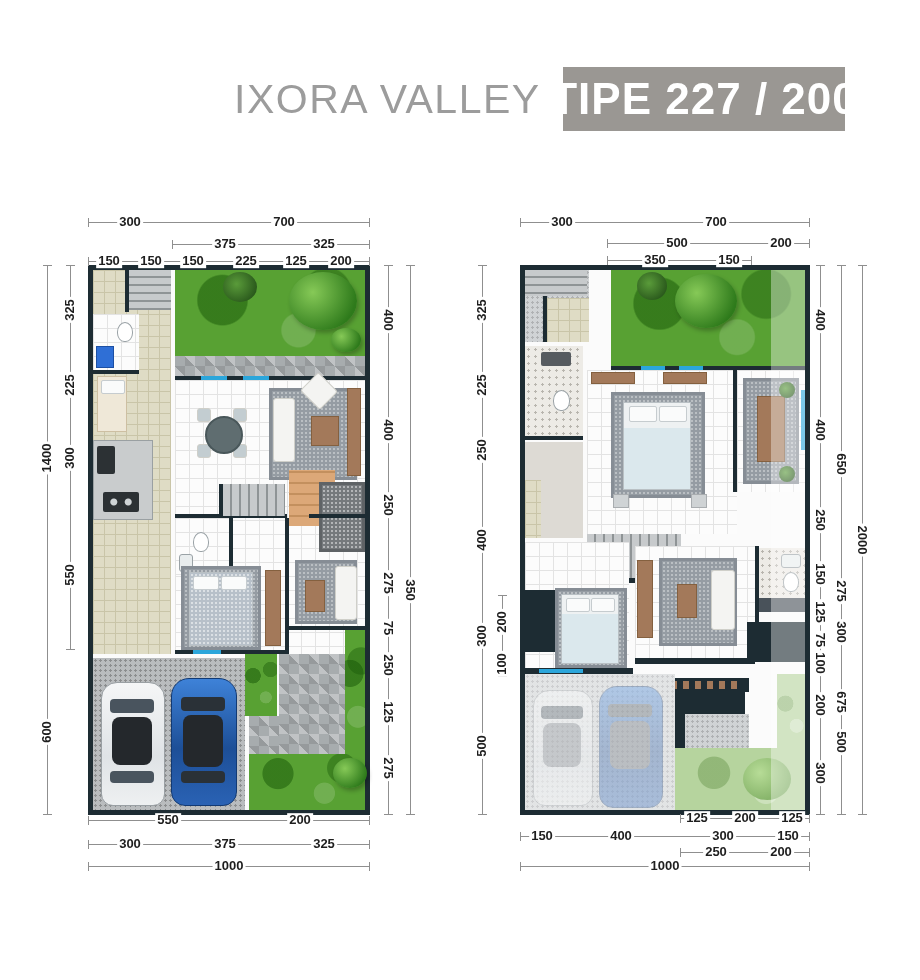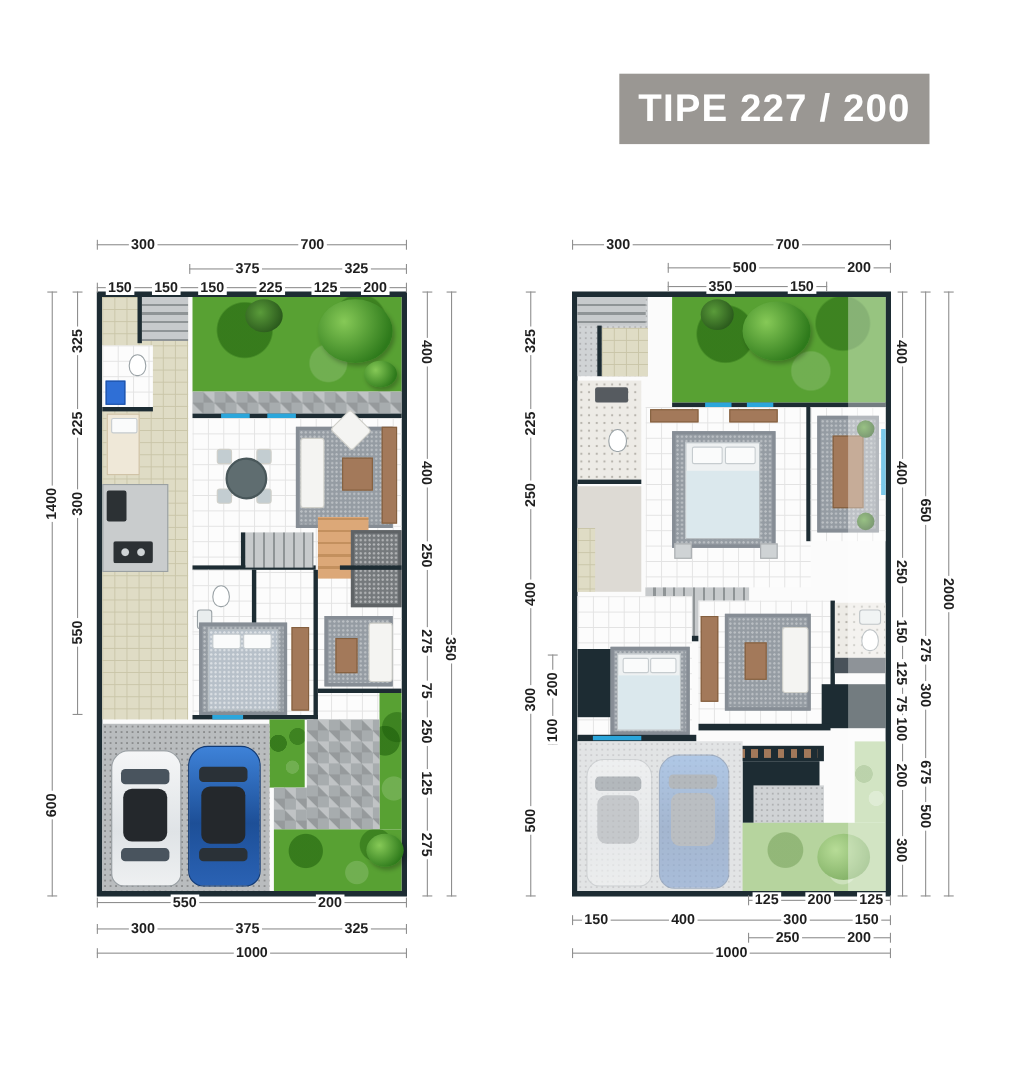--- a/index.html
+++ b/index.html
@@ -3,21 +3,21 @@
 <meta charset="utf-8">
 <style>
   html,body{margin:0;padding:0;background:#fff}
   .stage{position:relative;width:920px;height:980px;background:#fff;overflow:hidden;
          font-family:"Liberation Sans",sans-serif}
   .ab{position:absolute}
   
   .title{position:absolute;left:234px;top:76px;font-size:41px;color:#9c9c9c;
          letter-spacing:1.5px;font-weight:500;white-space:nowrap}
   .badge{position:absolute;left:563px;top:67px;width:282px;height:64px;background:#9a9793;
-         color:#fff;font-size:35px;font-weight:700;display:flex;align-items:center;
+         color:#fff;font-size:44px;font-weight:700;display:flex;align-items:center;
          justify-content:center;letter-spacing:1px;white-space:nowrap}
   .wm{position:absolute;left:205px;top:418px;font-size:102px;font-weight:700;
       color:rgba(170,170,170,.15);letter-spacing:2px;z-index:6;pointer-events:none}
   
   .lh,.lv{position:absolute;background:#8f8f8f;z-index:2}
   .lh{height:1px}.lv{width:1px}
   .lh::before,.lh::after{content:"";position:absolute;width:1px;height:9px;top:-4px;background:#8f8f8f}
   .lh::before{left:0}.lh::after{right:0}
   .lv::before,.lv::after{content:"";position:absolute;height:1px;width:9px;left:-4px;background:#8f8f8f}
   .lv::before{top:0}.lv::after{bottom:0}
@@ -75,20 +75,21 @@
   .counter{background:#c9cccd;border:1px solid #9aa0a2;box-sizing:border-box}
   .appl{background:#2c3134;border-radius:2px}
   .fade{background:rgba(255,255,255,.38)}
   .rail{background:repeating-linear-gradient(90deg,#a3795a 0 6px,rgba(0,0,0,0) 6px 12px)}
 </style>
 </head>
 <body>
 
 <div class="stage">
 
+  <div class="title">IXORA VALLEY</div>
   <div class="badge">
     <span>TIPE 227 / 200</span>
   </div>
 
   <section class="plan" style="left:88px;top:265px;width:282px;height:550px">
 
     <div class="ab tileB" style="left:0;top:0;width:78px;height:384px"></div>
     <div class="ab stairsH" style="left:36px;top:0;width:42px;height:40px"></div>
     <div class="ab wall" style="left:32px;top:0;width:4px;height:42px"></div>
     <div class="ab grass" style="left:82px;top:0;width:190px;height:86px"></div>

